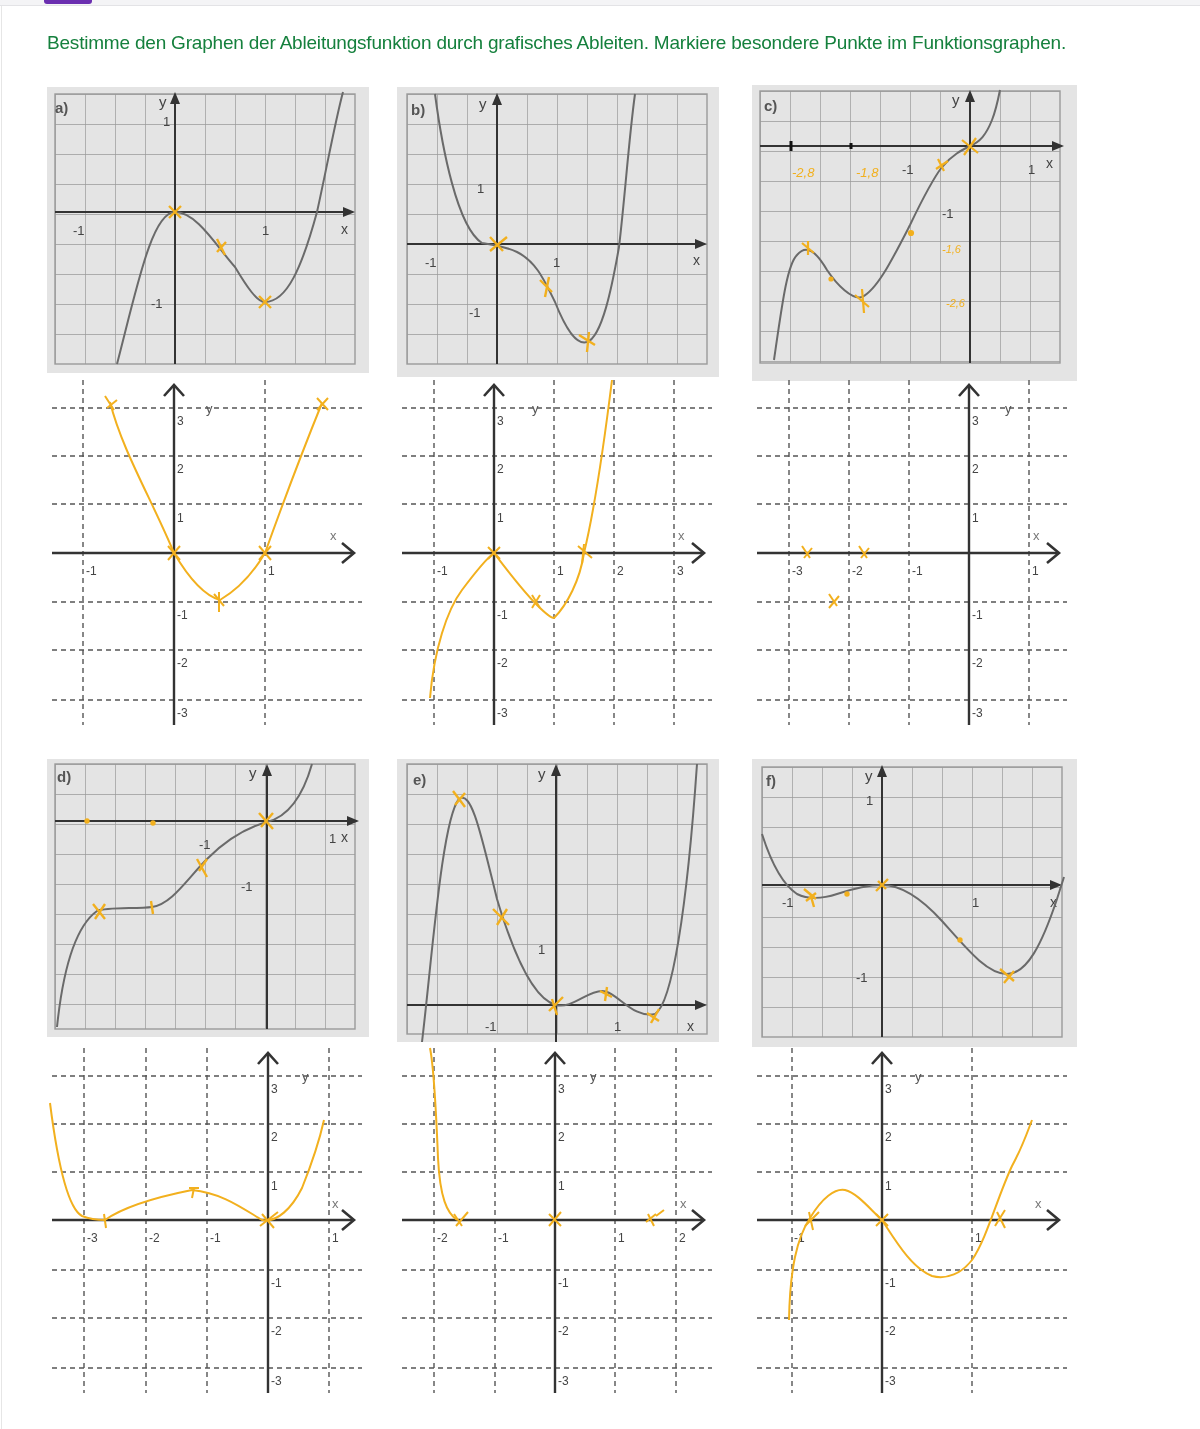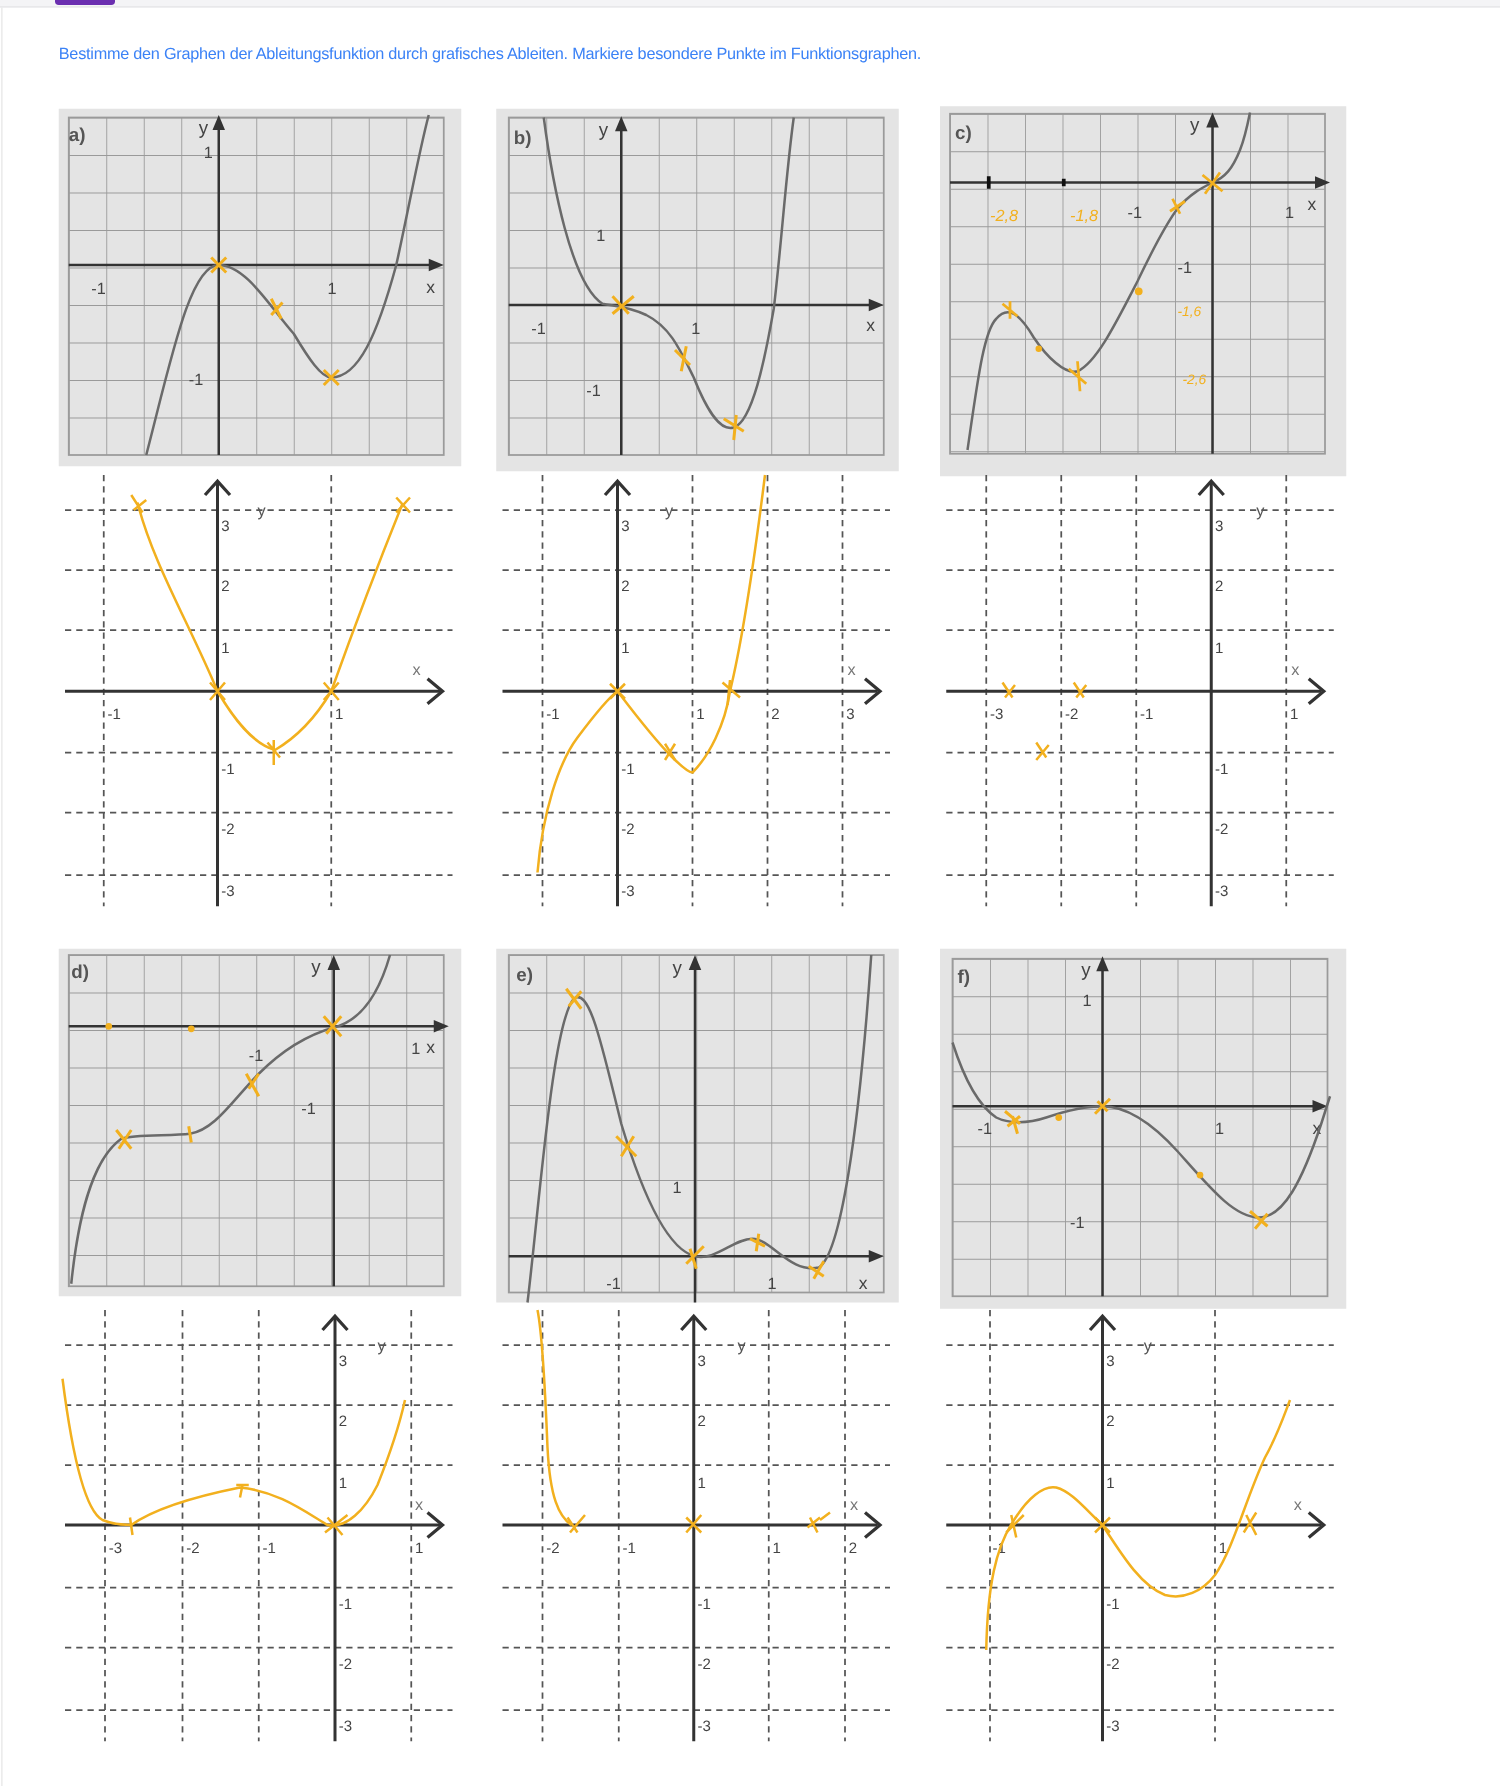--- a/index.html
+++ b/index.html
@@ -1,20 +1,20 @@
 <!DOCTYPE html>
 <html><head>
 <meta charset="utf-8">
 <style>
   html,body{margin:0;padding:0;background:#ffffff;}
   body{width:1200px;height:1429px;position:relative;overflow:hidden;font-family:"Liberation Sans",sans-serif;}
   .topbar{position:absolute;left:0;top:0;width:1200px;height:5px;background:#f4f4f6;border-bottom:1px solid #e3e3e6;}
   .topbar .accent{position:absolute;left:44px;top:0;width:48px;height:4px;background:#6b2fb0;border-radius:0 0 3px 3px;}
   .page{position:absolute;left:1px;top:6px;width:1198px;height:1423px;border-left:1px solid #e6e6e6;}
-  .instruction{position:absolute;left:47px;top:32px;width:1040px;font-size:13px;line-height:22px;color:#3b82f6;letter-spacing:-0.2px;}
+  .instruction{position:absolute;left:47px;top:32px;width:1040px;font-size:19px;line-height:22px;color:#15803d;letter-spacing:-0.2px;}
   .panel{position:absolute;}
   .panel svg{display:block;overflow:visible;}
   .lbl{font-family:"Liberation Sans",sans-serif;}
 </style>
 </head>
 <body>
 
 <div class="topbar">
   <div class="accent"></div>
 </div>

